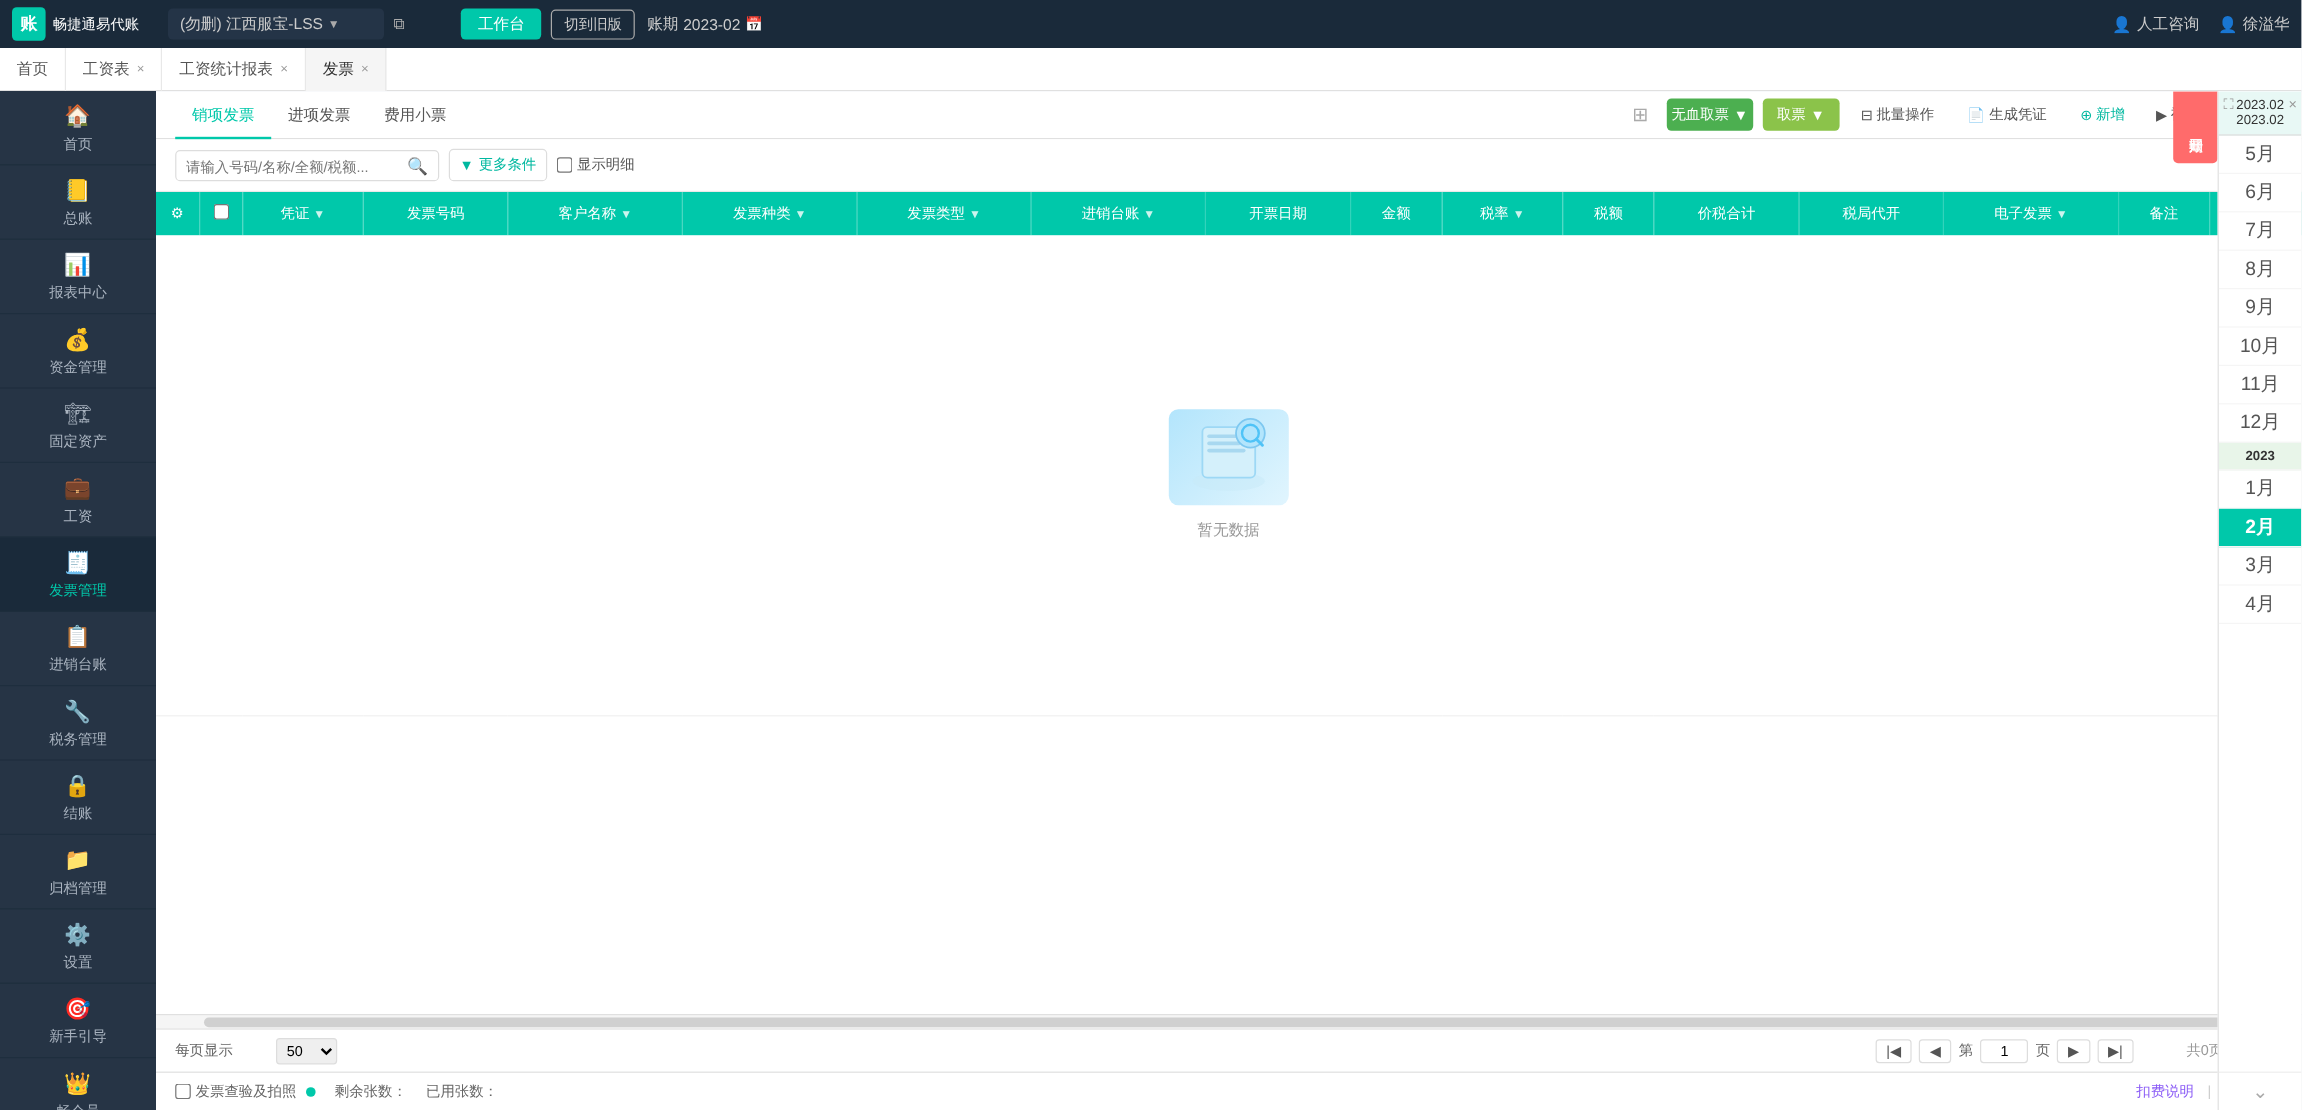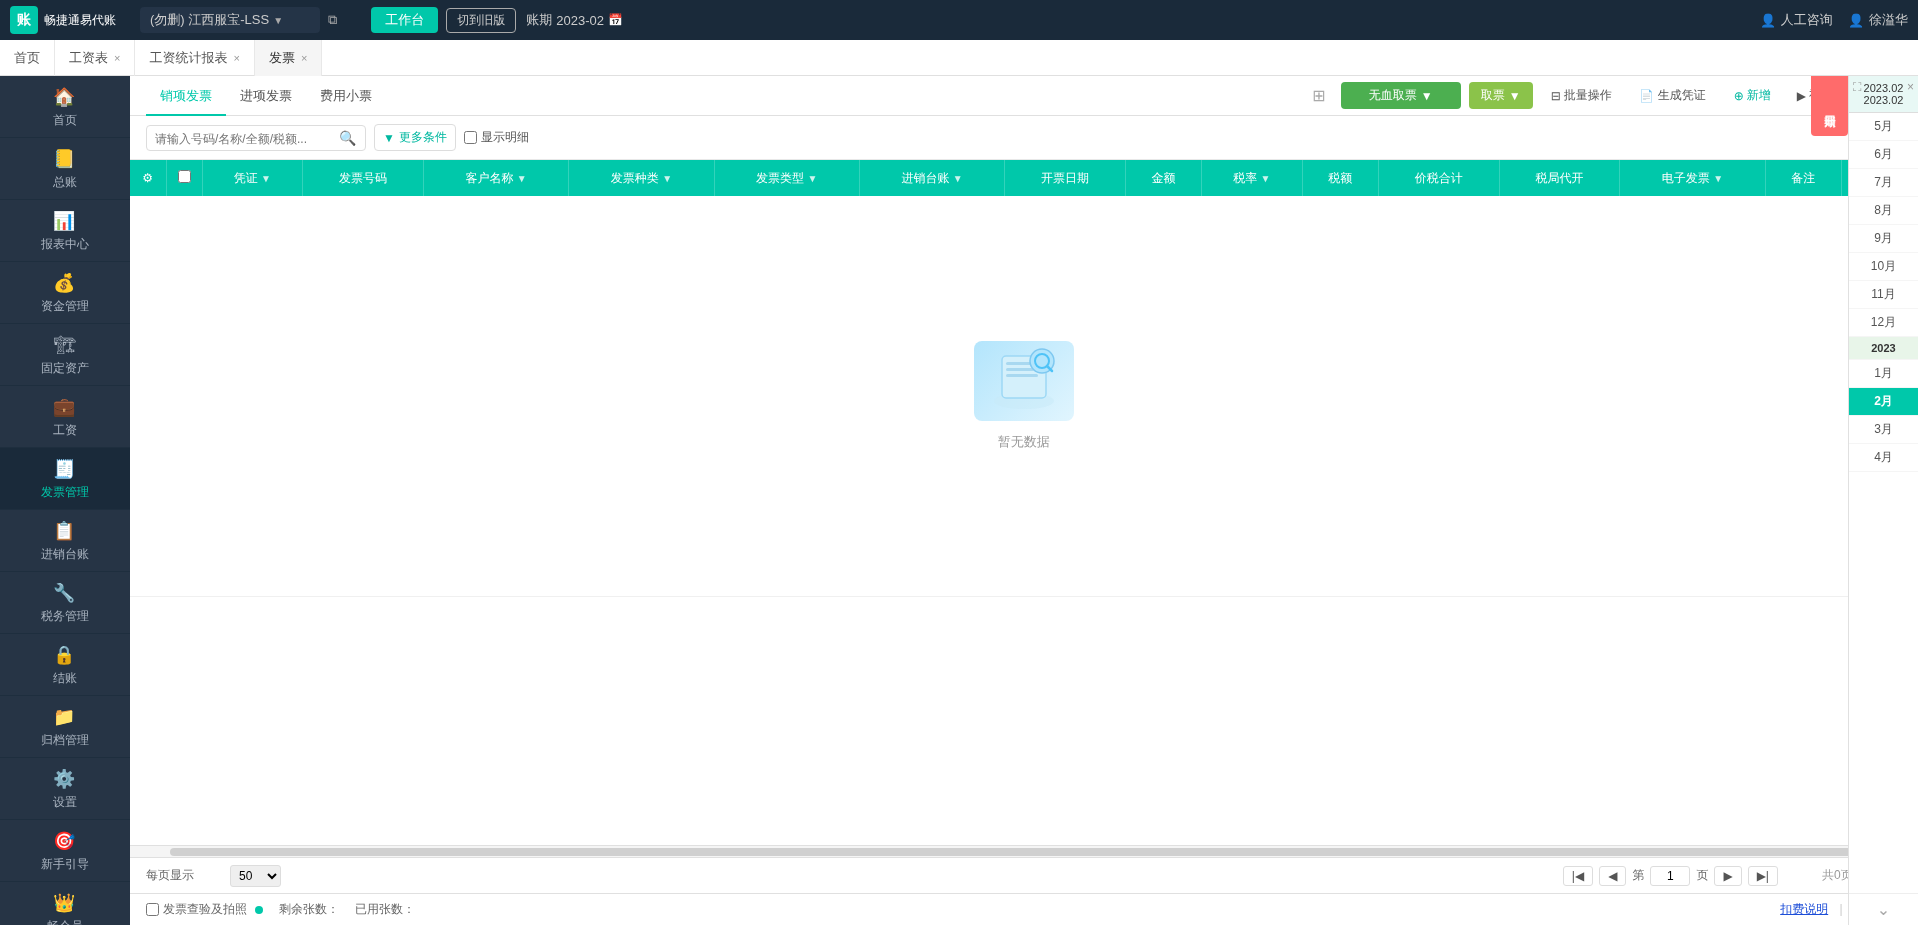--- a/index.html
+++ b/index.html
@@ -27,21 +27,21 @@
       display: flex; align-items: center; justify-content: center;
       color: white; font-size: 14px; font-weight: bold;
     }
     .logo-text { color: #fff; font-size: 12px; }
     .company-selector {
       display: flex; align-items: center; gap: 4px;
       background: #243447; border-radius: 4px; padding: 4px 10px;
       color: #ccc; font-size: 13px; cursor: pointer; min-width: 180px;
     }
     .company-selector .arrow { color: #aaa; font-size: 10px; }
-    .header-btn-group { display: flex; align-items: center; gap: 8px; margin-left: 6px; padding-left: 20px; }
+    .header-btn-group { display: flex; align-items: center; gap: 8px; margin-left: 19px; padding-left: 20px; }
     .btn-workspace {
       background: #00c8aa; color: #fff; border: none; border-radius: 4px;
       padding: 4px 14px; font-size: 13px; cursor: pointer;
     }
     .btn-switch {
       background: transparent; border: 1px solid #aaa; border-radius: 4px;
       color: #ccc; padding: 3px 10px; font-size: 12px; cursor: pointer;
     }
     .period-info { color: #ccc; font-size: 13px; margin-left: 10px; display: flex; align-items: center; gap: 4px; }
     .period-icon { color: #aaa; font-size: 12px; }
@@ -150,21 +150,21 @@
     .search-icon-btn { color: #aaa; cursor: pointer; font-size: 14px; }
     .filter-btn {
       display: flex; align-items: center; gap: 4px;
       color: #00b8a0; font-size: 12px; cursor: pointer;
       padding: 4px 8px; border: 1px solid #ddd; border-radius: 4px;
     }
     .checkbox-label { display: flex; align-items: center; gap: 4px; font-size: 12px; color: #555; cursor: pointer; }
     .toolbar-right { margin-left: auto; display: flex; align-items: center; gap: 8px; }
     .btn-no-ticket {
       background: #4caf50; color: #fff; border: none; border-radius: 4px;
-      padding: 5px 28px; font-size: 12px; cursor: pointer;
+      padding: 5px 4px; font-size: 12px; cursor: pointer;
       display: flex; align-items: center; gap: 4px;
     }
     .btn-ticket {
       background: #8bc34a; color: #fff; border: none; border-radius: 4px;
       padding: 5px 12px; font-size: 12px; cursor: pointer;
       display: flex; align-items: center; gap: 4px;
     }
     .btn-action {
       background: transparent; color: #555; border: none;
       padding: 5px 10px; font-size: 12px; cursor: pointer;
@@ -251,21 +251,21 @@
     .bottom-bar {
       background: #fff;
       border-top: 1px solid #e0e0e0;
       height: 32px;
       display: flex; align-items: center;
       padding: 0 16px;
       font-size: 12px; color: #666;
       flex-shrink: 0;
       gap: 16px;
     }
-    .bottom-link { color: #1d4ed8; cursor: pointer; text-decoration: underline; }
+    .bottom-link { color: #8b5cf6; cursor: pointer; }
     .bottom-dot { width: 8px; height: 8px; background: #00c8aa; border-radius: 50%; display: inline-block; margin-left: 4px; }
 
     
     .date-panel {
       position: absolute;
       right: 0; top: 0;
       width: 70px;
       background: #fff;
       border-left: 1px solid #e0e0e0;
       height: 100%;
@@ -273,21 +273,21 @@
       z-index: 100;
     }
     .date-panel-header {
       background: #e8f8f5;
       padding: 6px 4px;
       font-size: 11px; color: #333; text-align: center;
       border-bottom: 1px solid #ddd;
     }
     .date-item {
       padding: 5px 4px;
-      font-size: 12px; color: #555; text-align: center;
+      font-size: 16px; color: #555; text-align: center;
       cursor: pointer;
       border-bottom: 1px solid #f5f5f5;
     }
     .date-item.active { background: #00c8aa; color: #fff; font-weight: bold; }
     .date-item.year-label { background: #e8f5e9; font-weight: bold; color: #333; font-size: 11px; }
     .date-panel-close {
       position: absolute; top: 4px; right: 4px;
       font-size: 12px; cursor: pointer; color: #999;
     }
     .date-panel-expand {

